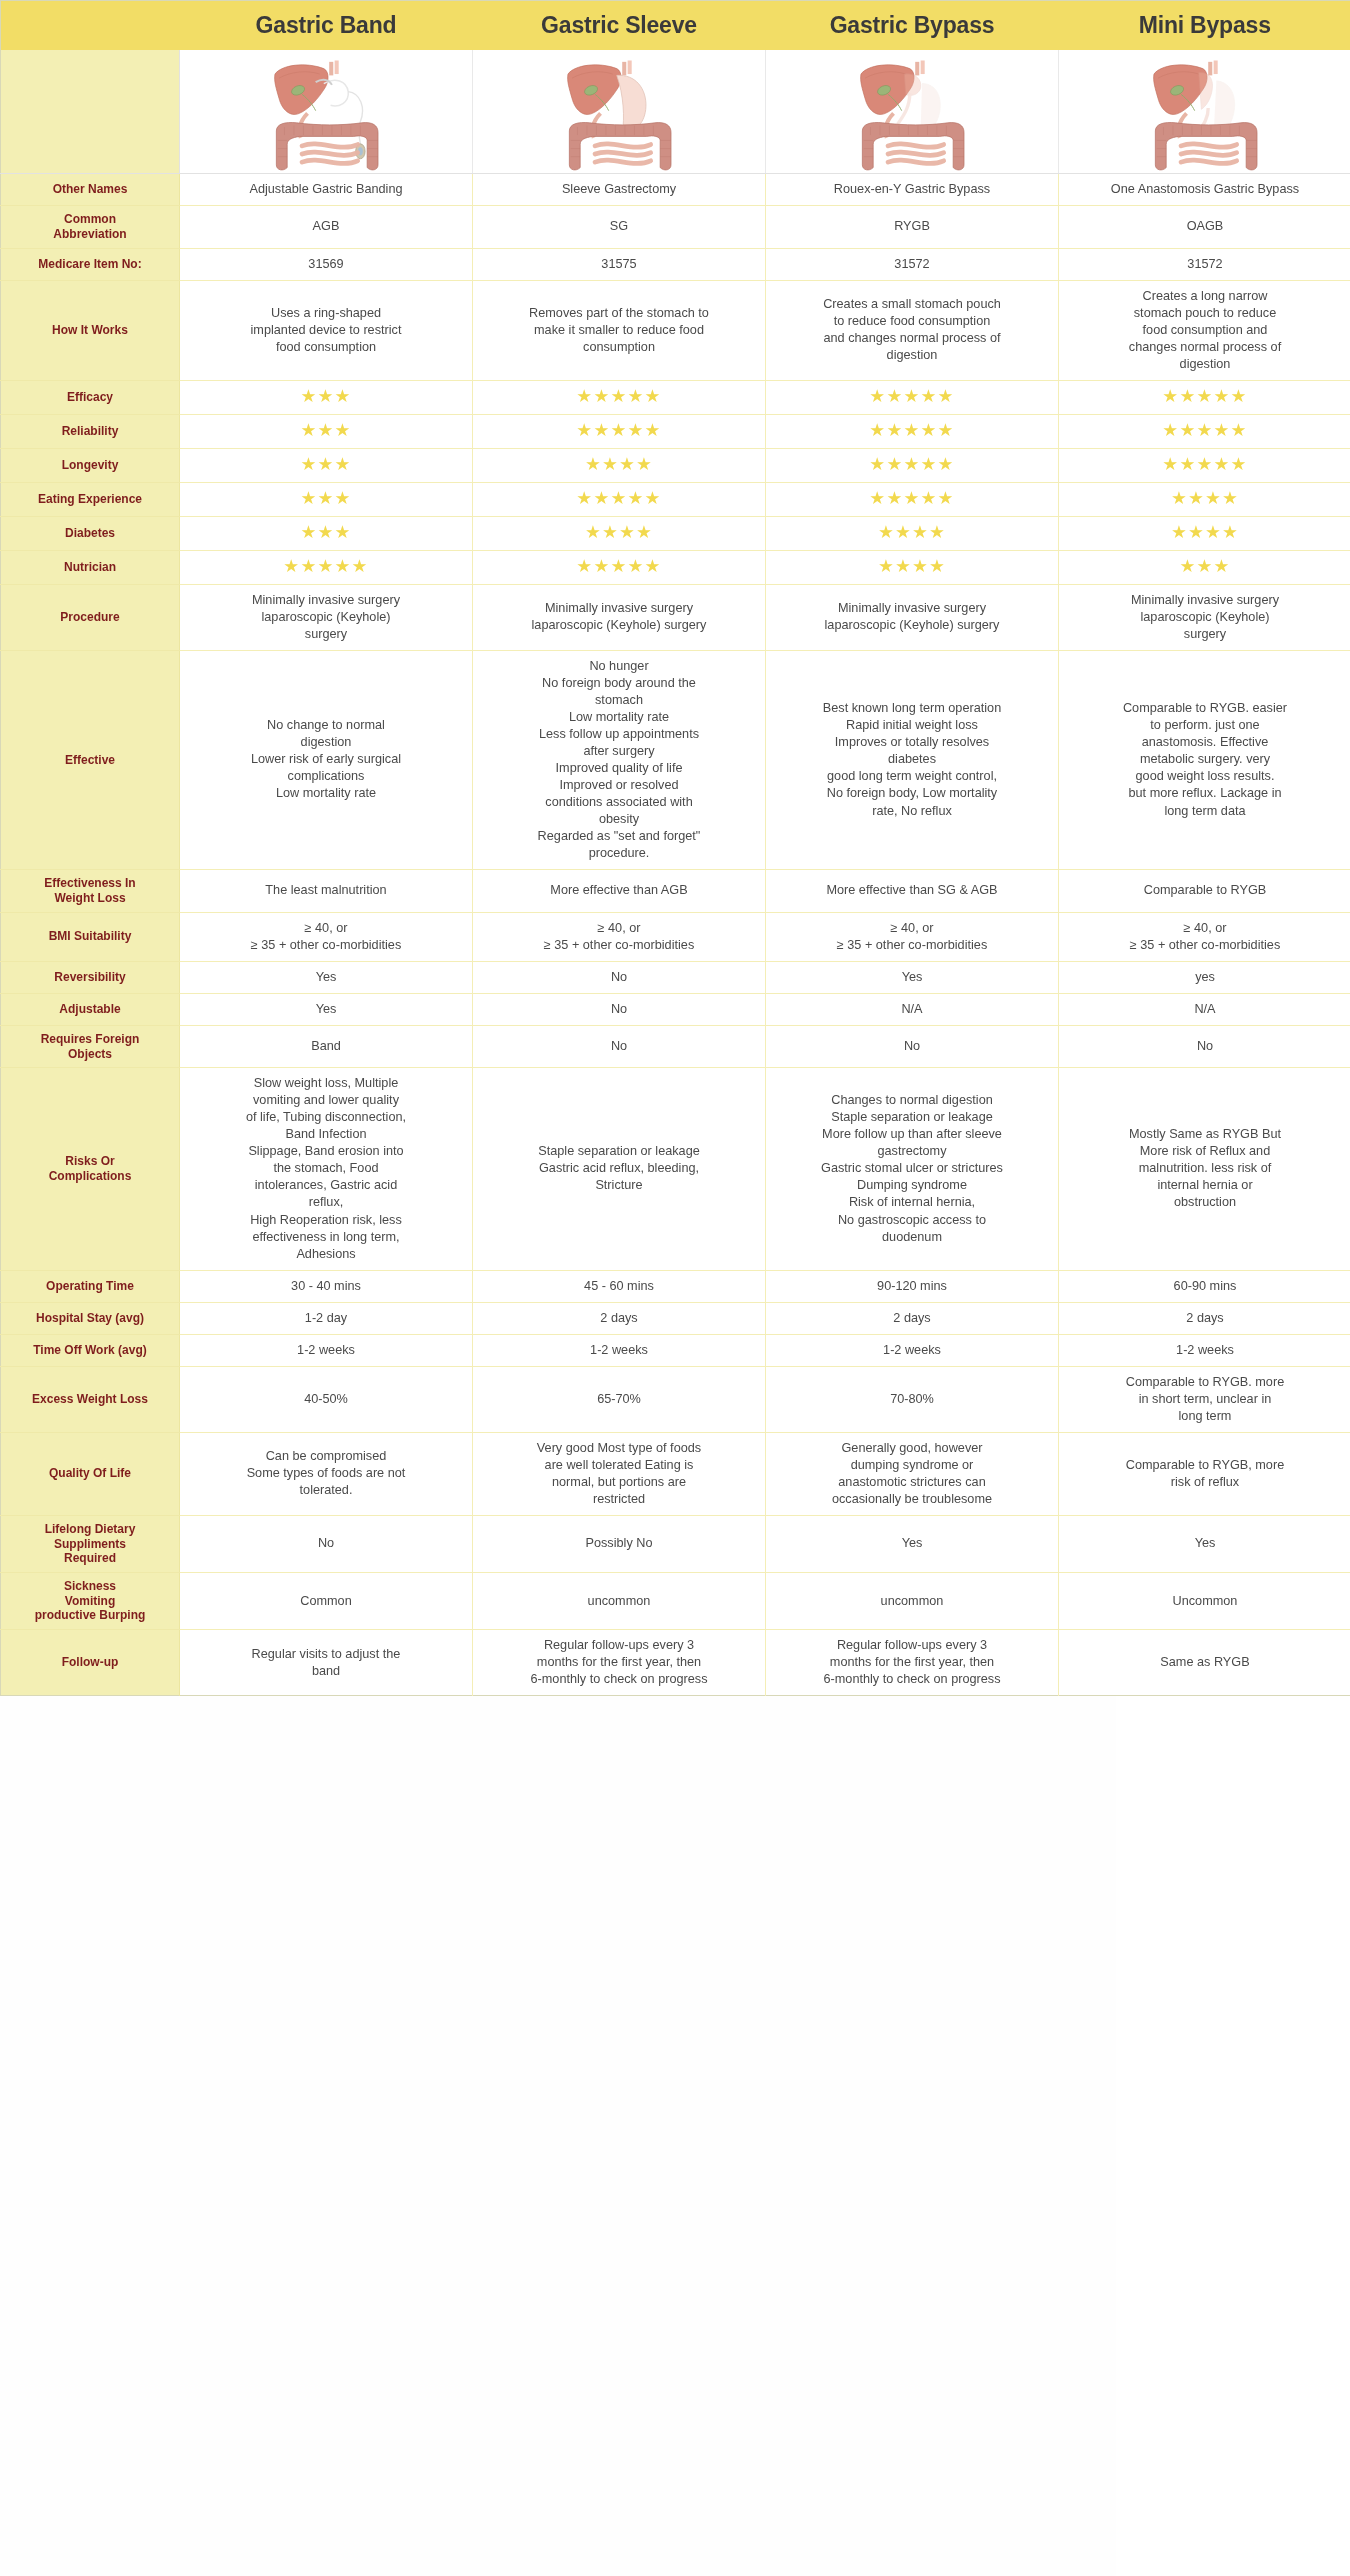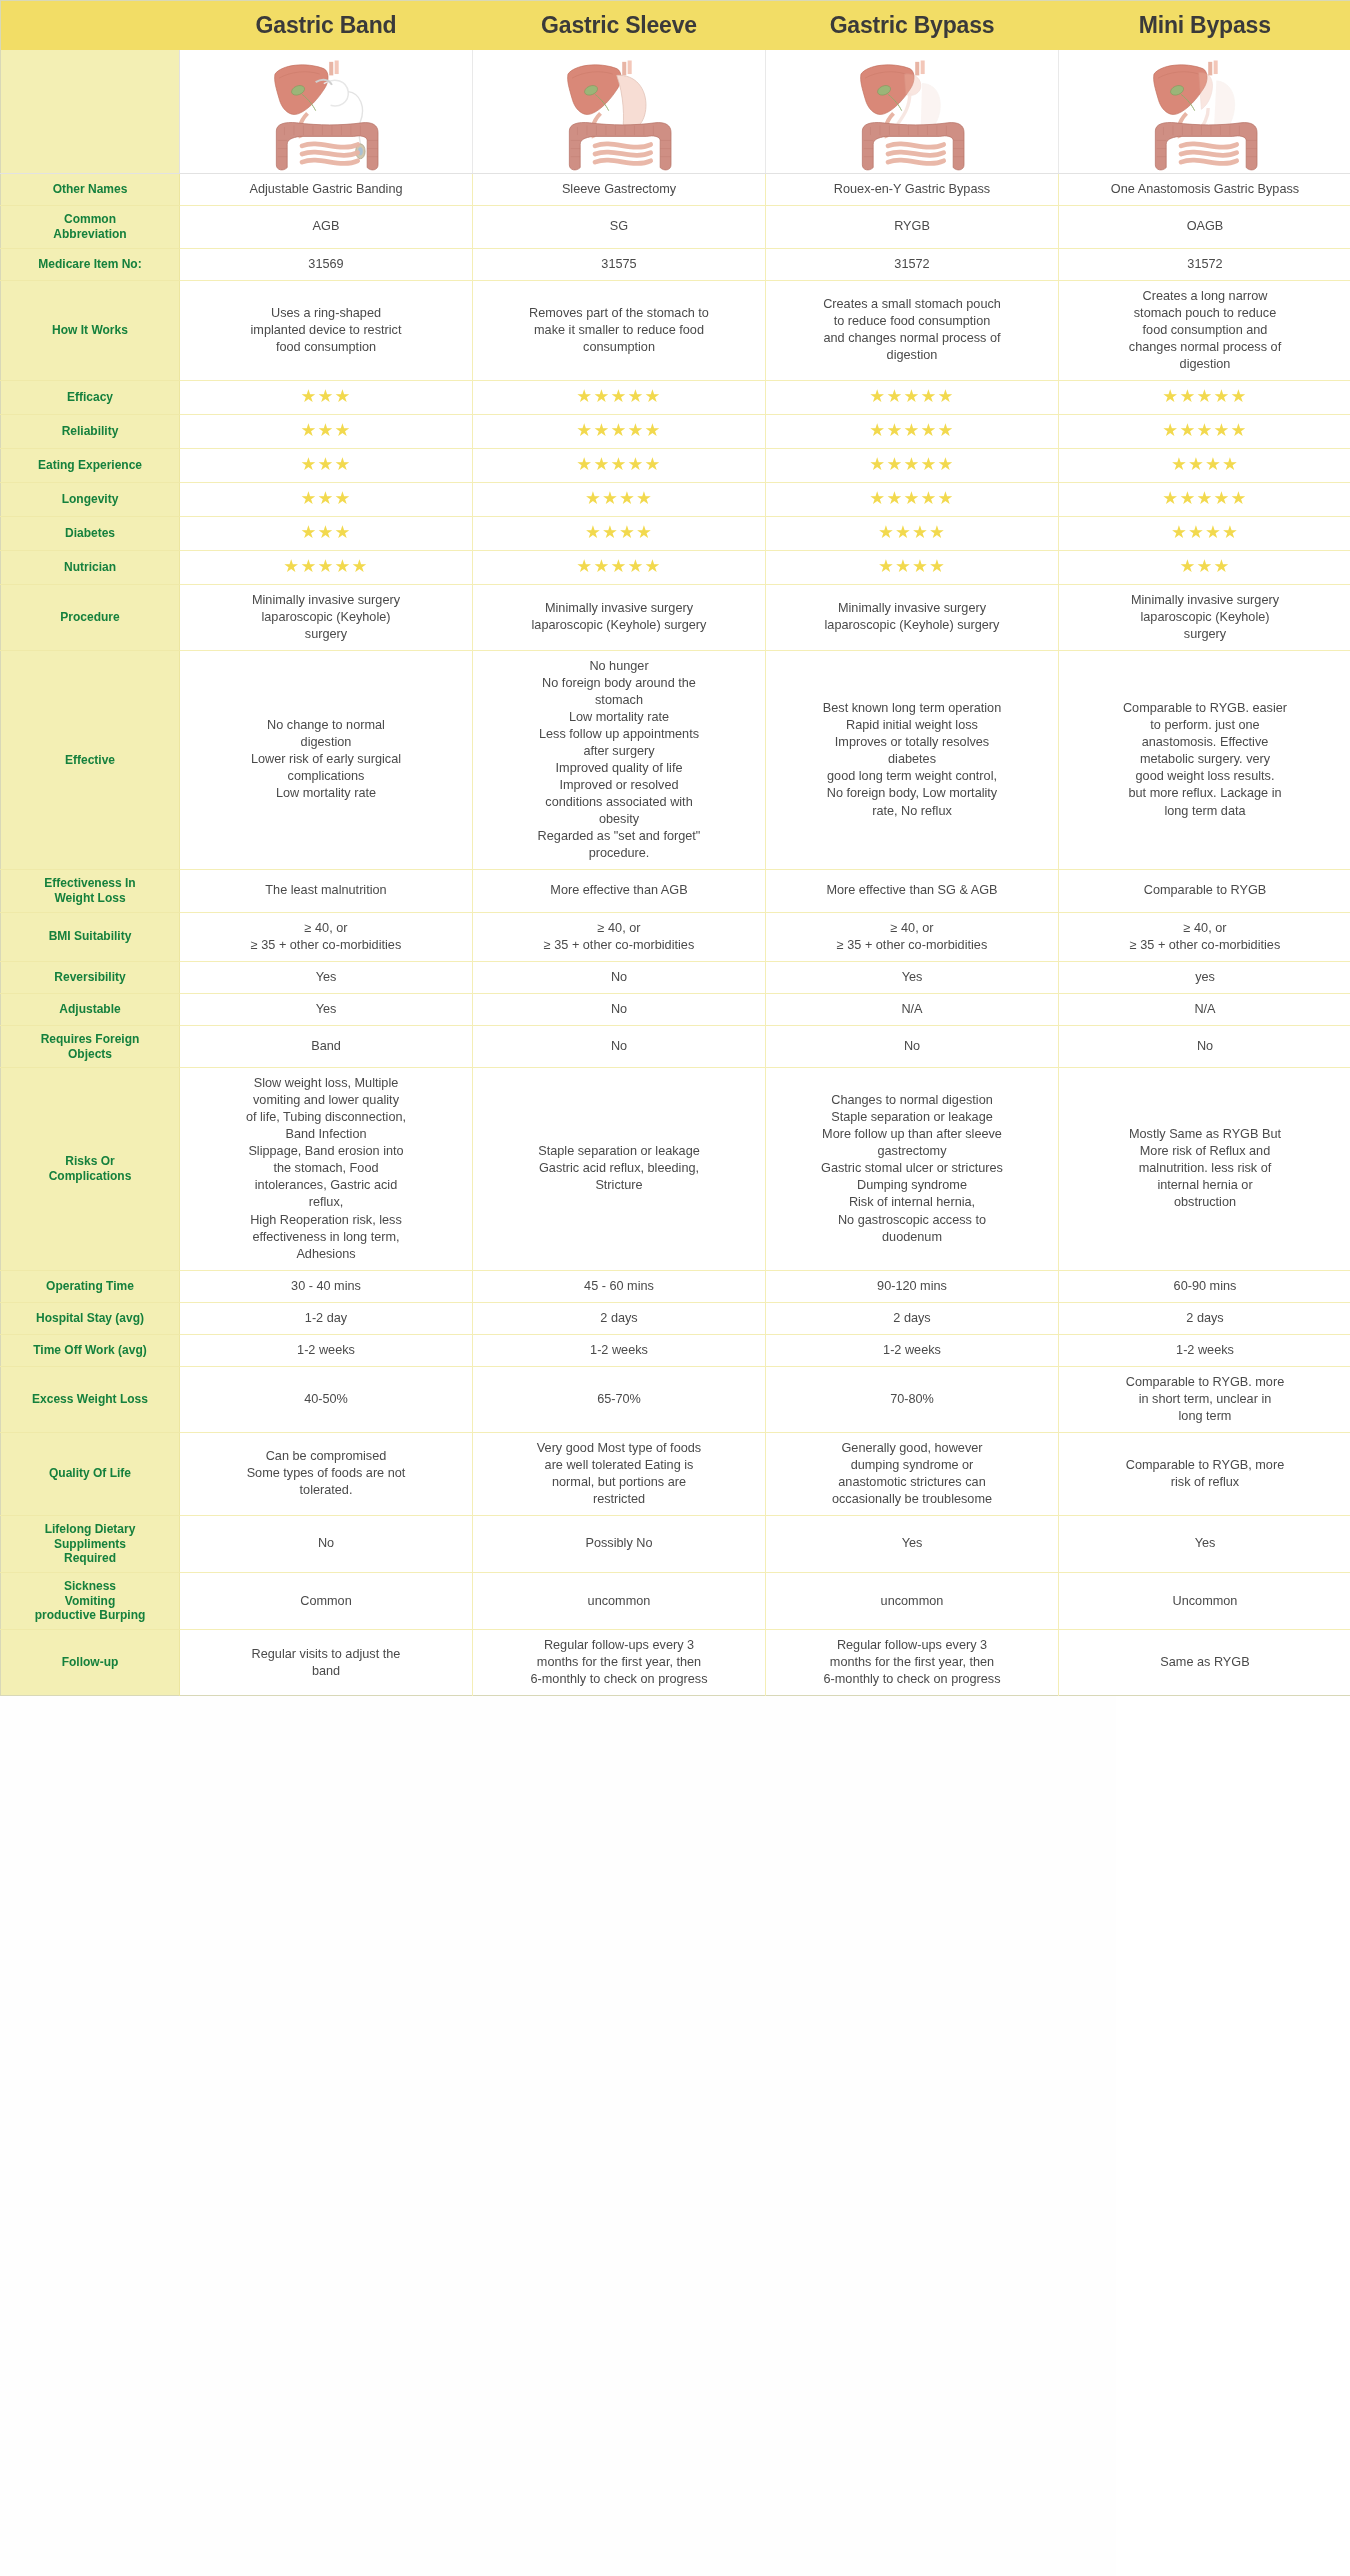--- a/index.html
+++ b/index.html
@@ -60,21 +60,21 @@
     height: 123px;
     display: flex;
     align-items: flex-end;
     justify-content: center;
     overflow: hidden;
   }
 
   
   td.labelcell {
     background: #f3efb4;
-    color: #15803d;
+    color: #7f1d1d;
     font-weight: bold;
     font-size: 12px;
     text-align: center;
     line-height: 1.22;
     padding: 6.2px 4.6px;
     border-bottom: 0.8px solid #efe9a8;
     border-right: 0.8px solid #ece6a0;
     vertical-align: middle;
   }
   td.datacell {
@@ -346,32 +346,32 @@
           <td class="datacell"><span class="stars">★★★★★</span></td>
         </tr>
         <tr class="datarow">
           <td class="labelcell" style="white-space: pre-line;">Reliability</td>
           <td class="datacell"><span class="stars">★★★</span></td>
           <td class="datacell"><span class="stars">★★★★★</span></td>
           <td class="datacell"><span class="stars">★★★★★</span></td>
           <td class="datacell"><span class="stars">★★★★★</span></td>
         </tr>
         <tr class="datarow">
-          <td class="labelcell" style="white-space: pre-line;">Eating Experience</td>
-          <td class="datacell"><span class="stars">★★★</span></td>
-          <td class="datacell"><span class="stars">★★★★★</span></td>
-          <td class="datacell"><span class="stars">★★★★★</span></td>
-          <td class="datacell"><span class="stars">★★★★</span></td>
-        </tr>
-        <tr class="datarow">
           <td class="labelcell" style="white-space: pre-line;">Longevity</td>
           <td class="datacell"><span class="stars">★★★</span></td>
           <td class="datacell"><span class="stars">★★★★</span></td>
           <td class="datacell"><span class="stars">★★★★★</span></td>
           <td class="datacell"><span class="stars">★★★★★</span></td>
+        </tr>
+        <tr class="datarow">
+          <td class="labelcell" style="white-space: pre-line;">Eating Experience</td>
+          <td class="datacell"><span class="stars">★★★</span></td>
+          <td class="datacell"><span class="stars">★★★★★</span></td>
+          <td class="datacell"><span class="stars">★★★★★</span></td>
+          <td class="datacell"><span class="stars">★★★★</span></td>
         </tr>
         <tr class="datarow">
           <td class="labelcell" style="white-space: pre-line;">Diabetes</td>
           <td class="datacell"><span class="stars">★★★</span></td>
           <td class="datacell"><span class="stars">★★★★</span></td>
           <td class="datacell"><span class="stars">★★★★</span></td>
           <td class="datacell"><span class="stars">★★★★</span></td>
         </tr>
         <tr class="datarow">
           <td class="labelcell" style="white-space: pre-line;">Nutrician</td>

